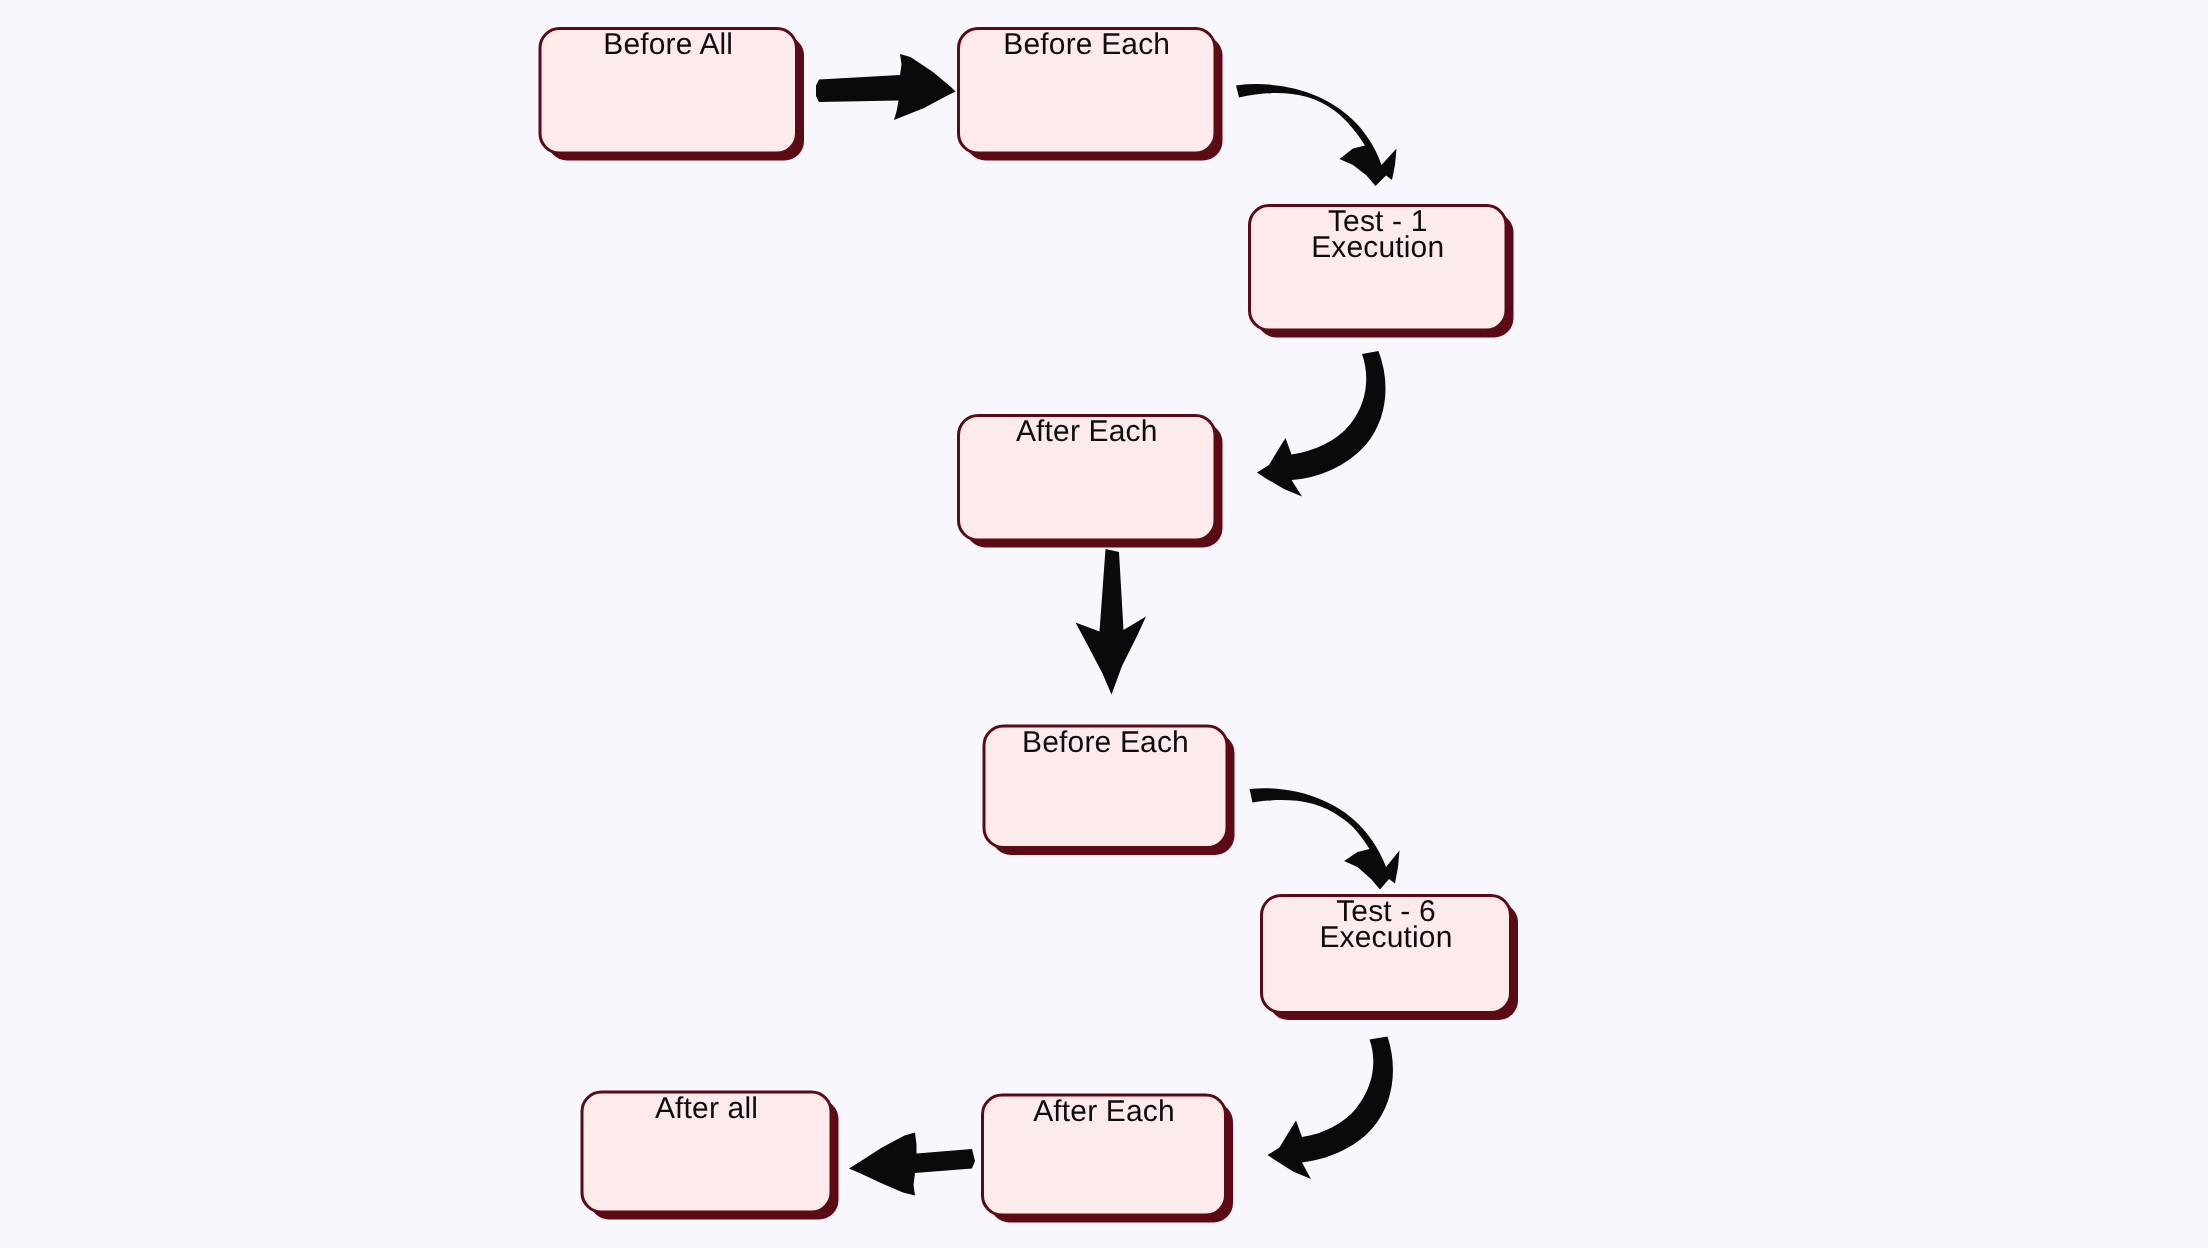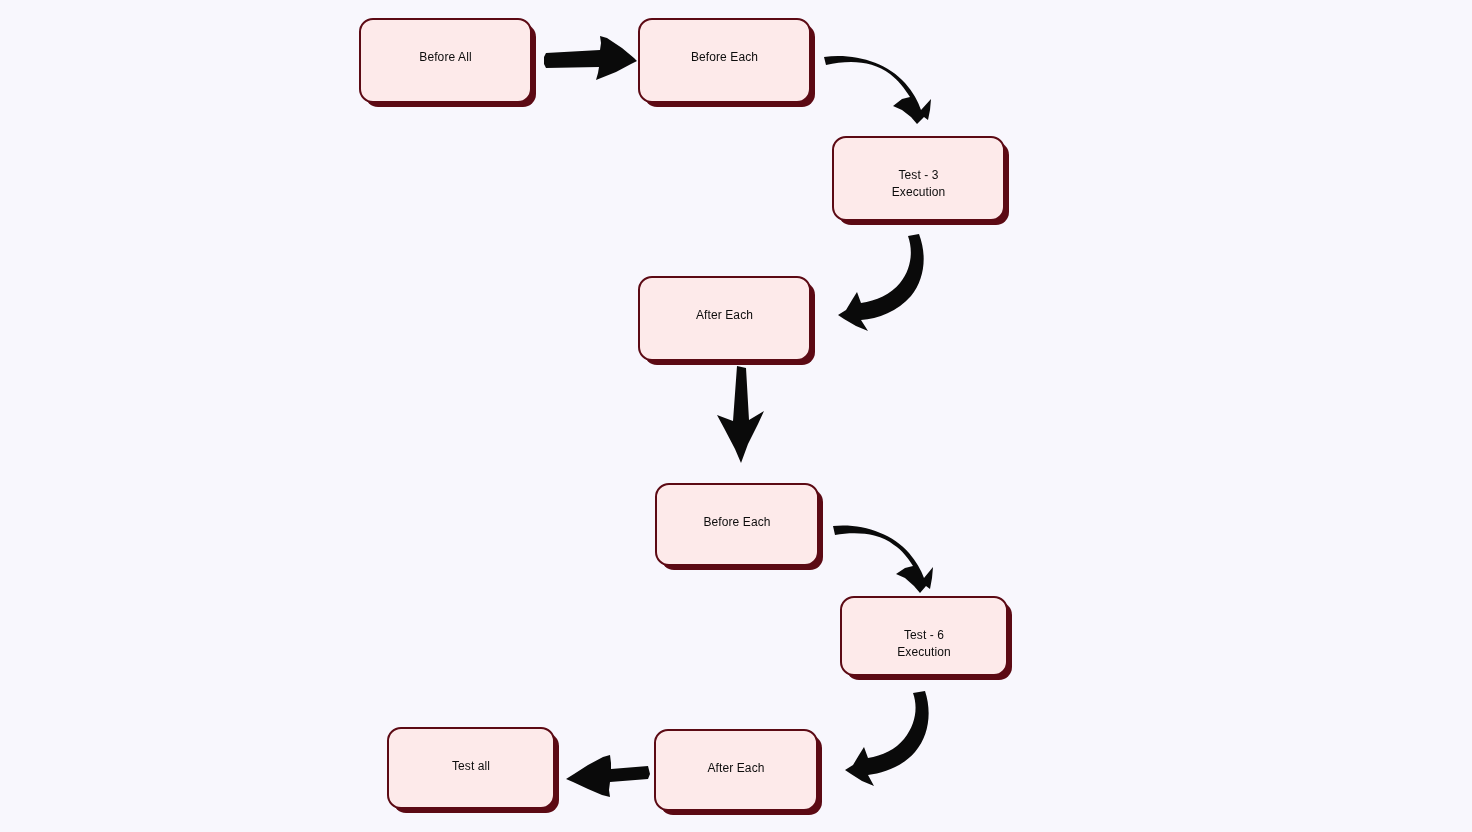--- a/index.html
+++ b/index.html
@@ -35,26 +35,25 @@
     box-shadow: 5px 5px 0 -1px #5c0a14;
     display: block;
     z-index: 2;
   }
   .node-label {
     display: block;
     width: 100%;
     text-align: center;
     color: #0d0d0d;
     font-family: "Liberation Sans", sans-serif;
-    font-size: 12px;
+    font-size: 20px;
     line-height: 17px;
     letter-spacing: 0.1px;
     padding-top: 2px;
     white-space: pre-line;
-    margin-top: 27px;
   }
 </style>
 </head>
 <body>
 
 <div id="canvas">
 
   <svg id="arrow-layer" viewBox="0 0 1472 832">
 
     <g>
@@ -125,21 +124,21 @@
 
   <div class="node" style="left:359px; top:18px; width:173px; height:85px;">
     <span class="node-label">Before All</span>
   </div>
 
   <div class="node" style="left:638px; top:18px; width:173px; height:85px;">
     <span class="node-label">Before Each</span>
   </div>
 
   <div class="node" style="left:832px; top:136px; width:173px; height:85px;">
-    <span class="node-label">Test - 3
+    <span class="node-label">Test - 1
 Execution</span>
   </div>
 
   <div class="node" style="left:638px; top:276px; width:173px; height:85px;">
     <span class="node-label">After Each</span>
   </div>
 
   <div class="node" style="left:655px; top:483px; width:164px; height:83px;">
     <span class="node-label">Before Each</span>
   </div>
@@ -147,16 +146,16 @@
   <div class="node" style="left:840px; top:596px; width:168px; height:80px;">
     <span class="node-label">Test - 6
 Execution</span>
   </div>
 
   <div class="node" style="left:654px; top:729px; width:164px; height:82px;">
     <span class="node-label">After Each</span>
   </div>
 
   <div class="node" style="left:387px; top:727px; width:168px; height:82px;">
-    <span class="node-label">Test all</span>
+    <span class="node-label">After all</span>
   </div>
 
 </div>
 
 </body></html>

